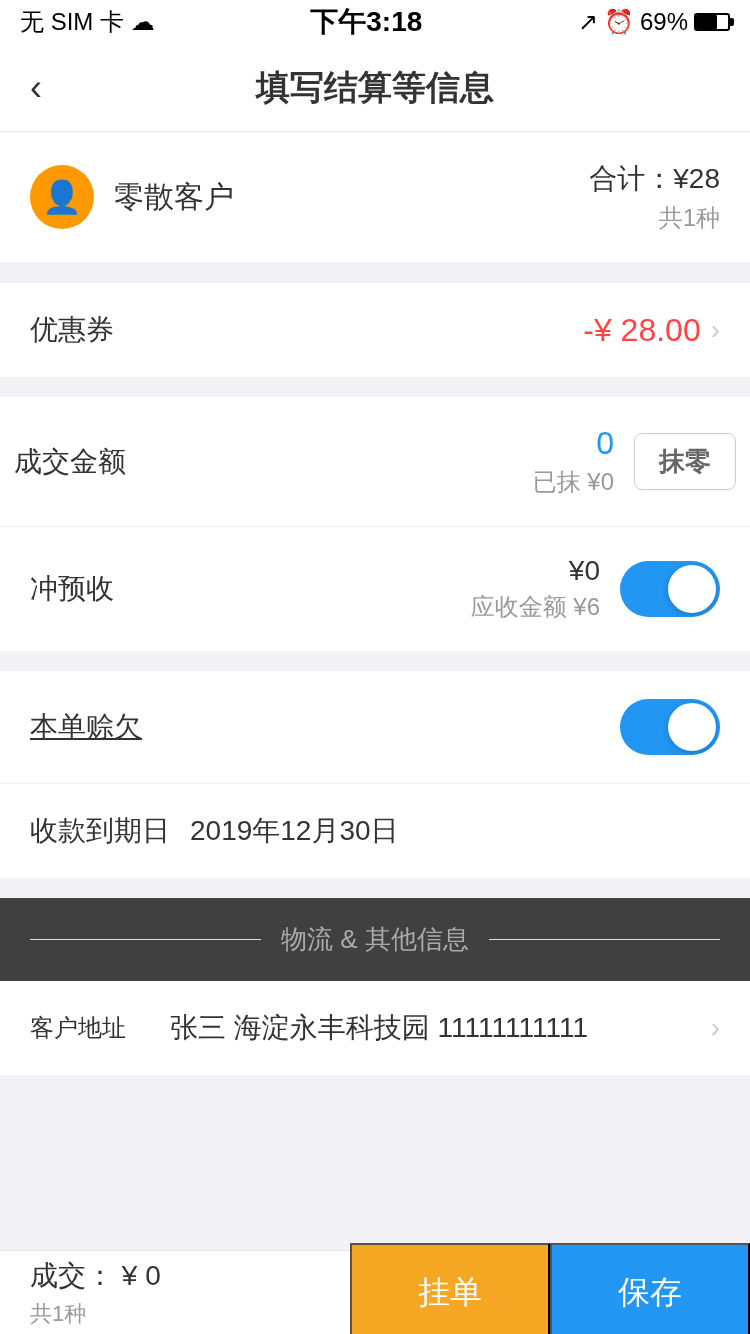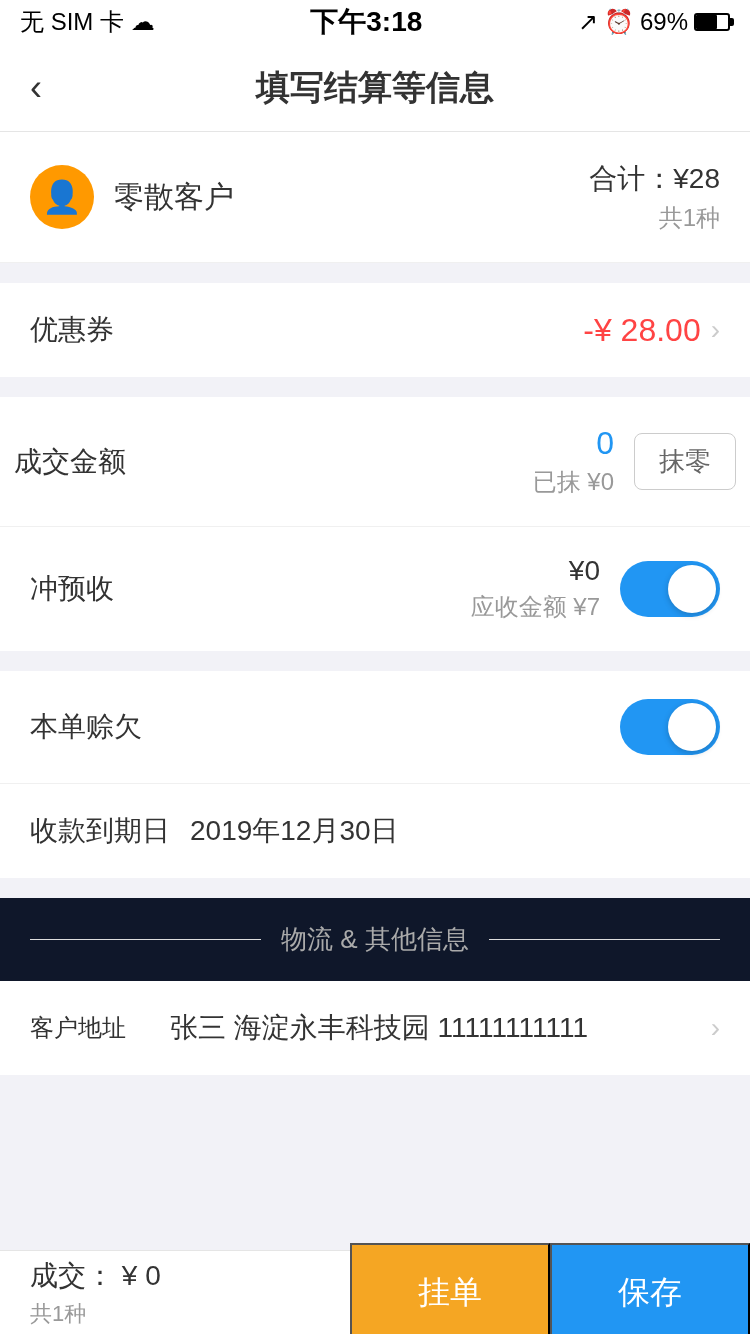--- a/index.html
+++ b/index.html
@@ -165,20 +165,21 @@
       margin-top: 4px;
     }
     .round-zero-btn {
       border: 1px solid #ccc;
       border-radius: 8px;
       padding: 10px 24px;
       font-size: 26px;
       color: #666;
       background: #fff;
       cursor: pointer;
+      font-weight: bold;
     }
 
     
     .prepay-row {
       background: #fff;
       padding: 28px 30px;
       display: flex;
       align-items: center;
       justify-content: space-between;
       border-top: 1px solid #f0f0f0;
@@ -221,20 +222,21 @@
       box-shadow: 0 2px 6px rgba(0,0,0,0.2);
     }
 
     
     .credit-row {
       background: #fff;
       padding: 28px 30px;
       display: flex;
       align-items: center;
       justify-content: space-between;
+      text-decoration: underline;
     }
 
     
     .due-date-row {
       background: #fff;
       padding: 28px 30px;
       border-top: 1px solid #f0f0f0;
     }
     .due-date-content {
       display: flex;
@@ -378,21 +380,21 @@
       </div>
       <button class="round-zero-btn">抹零</button>
     </div>
   </div>
 
   <div class="prepay-row">
     <span class="row-label">冲预收</span>
     <div class="prepay-right">
       <div class="prepay-value-block">
         <div class="prepay-value">¥0</div>
-        <div class="prepay-sub">应收金额 ¥7</div>
+        <div class="prepay-sub">应收金额 ¥6</div>
       </div>
       <div class="toggle">
         <div class="toggle-knob"></div>
       </div>
     </div>
   </div>
 </div>
 
 <div class="section" style="margin-top:20px; margin-bottom:0;">
   <div class="credit-row">
@@ -402,21 +404,21 @@
     </div>
   </div>
   <div class="due-date-row">
     <div class="due-date-content">
       <span class="due-date-label">收款到期日</span>
       <span class="due-date-value">2019年12月30日</span>
     </div>
   </div>
 </div>
 
-<div style="background:#0f172a; padding: 24px 30px; margin-top: 20px;">
+<div style="background:#404040; padding: 24px 30px; margin-top: 20px;">
   <div class="logistics-header-line">
     <div class="logistics-line"></div>
     <span class="logistics-header-text">物流 &amp; 其他信息</span>
     <div class="logistics-line"></div>
   </div>
 </div>
 
 <div class="section" style="margin-top:0;">
   <div class="address-row">
     <span class="address-label">客户地址</span>

